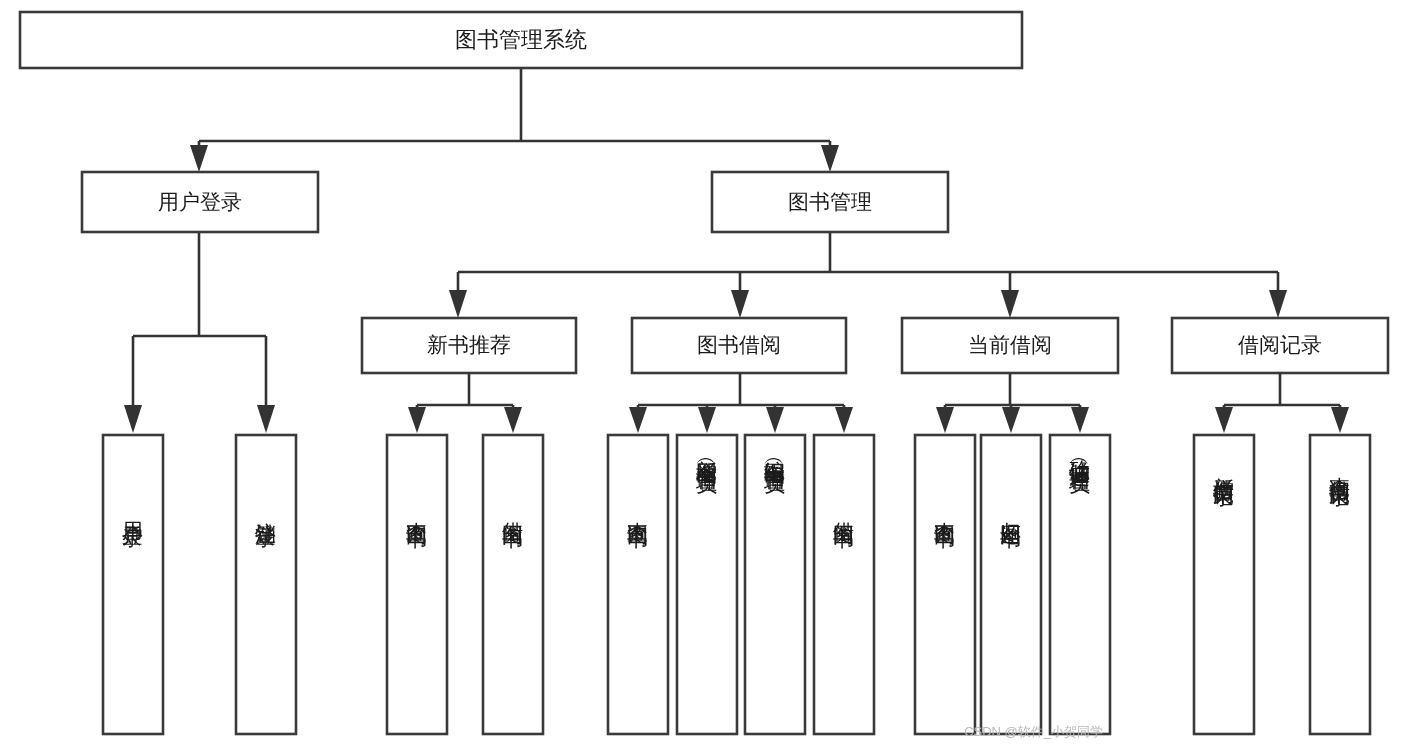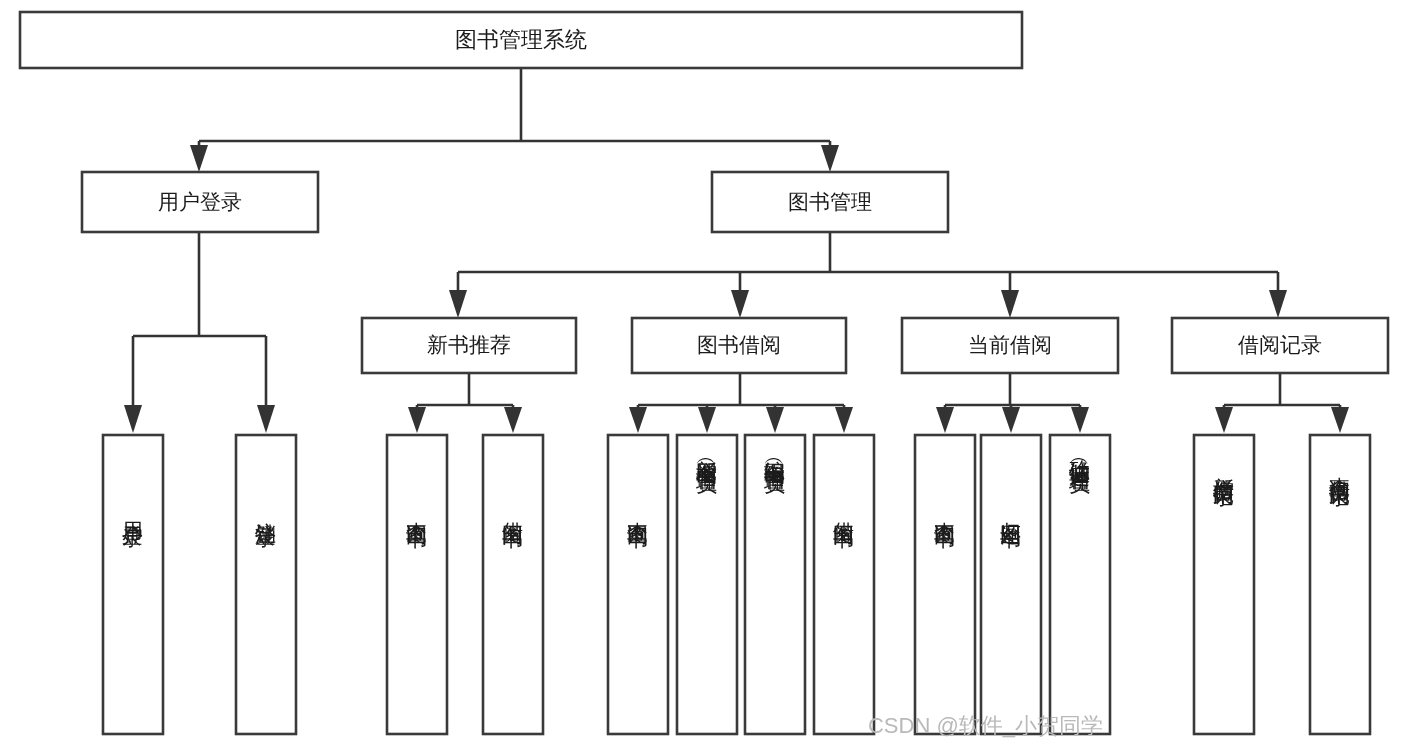--- a/index.html
+++ b/index.html
@@ -70,21 +70,21 @@
     line-height: 1;
     letter-spacing: 2px;
     color: #1b1b1b;
     white-space: nowrap;
   }
   .watermark {
     position: absolute;
     right: 10px;
     bottom: 6px;
     font-family: "Liberation Sans", "DejaVu Sans", sans-serif;
-    font-size: 22px;
+    font-size: 13px;
     color: #b9b9b9;
     white-space: nowrap;
     user-select: none;
   }
 </style>
 </head>
 <body>
 
 <div id="diagram-root">
 

